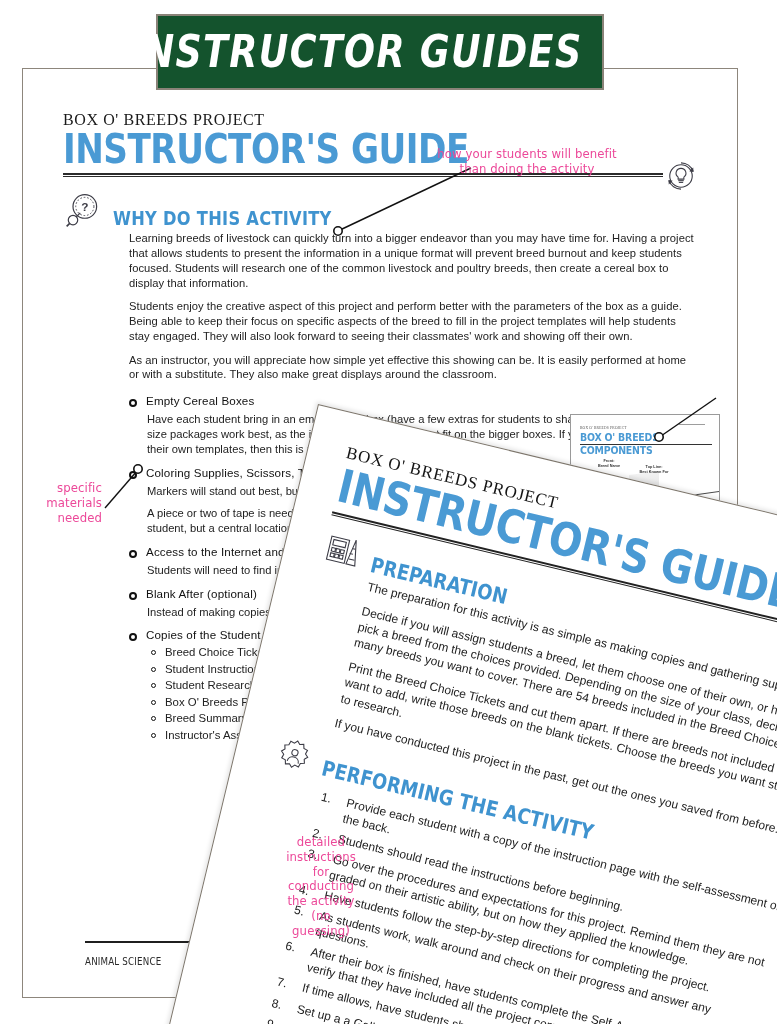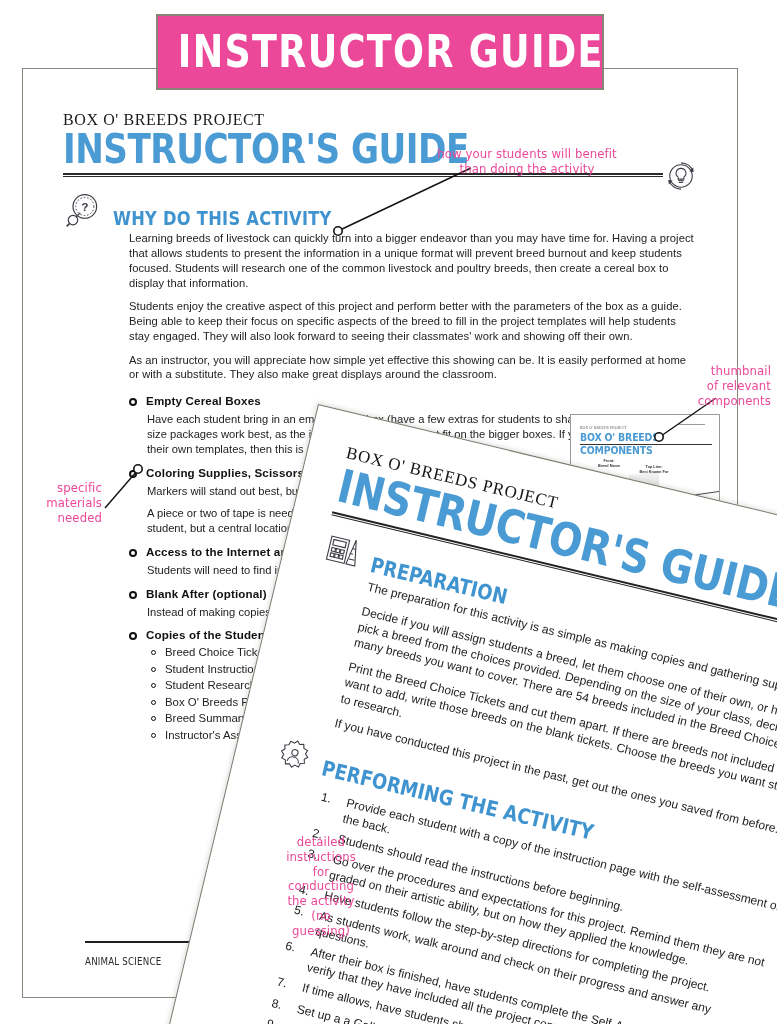--- a/index.html
+++ b/index.html
@@ -15,23 +15,23 @@
     width: 777px; height: 1024px;
     background: #ffffff;
     overflow: hidden;
   }
 
   
   .banner {
     position: absolute;
     left: 156px; top: 14px;
     width: 448px; height: 76px;
-    background: #ec4899;
+    background: #14532d;
     border: 2px solid #8a8378;
-    display: flex; align-items: center; justify-content: flex-start;
+    display: flex; align-items: center; justify-content: flex-end; font-style: italic;
   }
   .banner-text {
     color: #ffffff;
     font-family: "DejaVu Sans Condensed", "Liberation Sans Narrow", "Liberation Sans", sans-serif;
     font-weight: bold;
     font-size: 44px;
     letter-spacing: 1.5px;
     transform: scaleX(0.92);
     white-space: nowrap;
     line-height: 1;
@@ -114,22 +114,22 @@
     font-size: 11.2px;
     line-height: 1.32;
     color: #222;
     margin: 0 0 9px 0;
     letter-spacing: 0.05px;
   }
 
   ul.needs { list-style: none; margin: 6px 0 0 0; padding: 0; }
   ul.needs > li { margin-bottom: 4px; }
   .need-title {
-    display: flex; align-items: center; gap: 9px;
-    font-size: 11.6px; font-weight: bold; color: #111;
+    display: flex; align-items: flex-end; gap: 9px;
+    font-size: 11.6px; font-weight: normal; color: #111;
     letter-spacing: 0.15px;
   }
   .ring {
     flex: 0 0 auto;
     display: inline-block;
     width: 8px; height: 8px;
     border: 2.2px solid #111;
     border-radius: 50%;
     margin-top: 3px;
   }
@@ -490,25 +490,20 @@
 
     <line x1="105" y1="508" x2="137" y2="471" stroke="#111" stroke-width="1.4"></line>
     <circle cx="138" cy="469" r="4.2" fill="#fff" stroke="#111" stroke-width="1.6"></circle>
   </svg>
 
   <div class="anno center" style="left:432px; top:138px; width:190px;">
     <div>how your students will benefit</div>
     <div>than doing the activity</div>
   </div>
 
-  <div class="anno right" style="left:640px; top:355px; width:131px;">
-    <div>thumbnail</div>
-    <div>of relevant</div>
-    <div>components</div>
-  </div>
 
   <div class="anno center" style="left:276px; top:826px; width:90px;">
     <div>detailed</div>
     <div>instructions</div>
     <div>for</div>
     <div>conducting</div>
     <div>the activity</div>
     <div>(no</div>
     <div>guessing)</div>
   </div>

